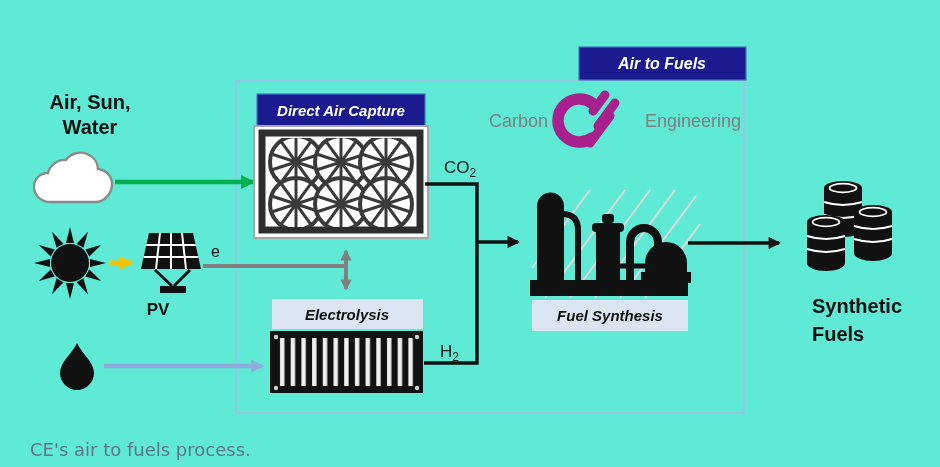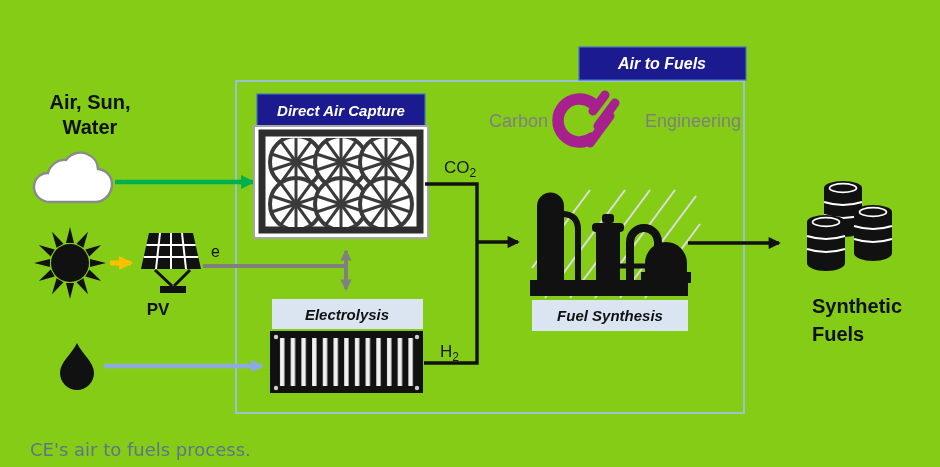--- a/index.html
+++ b/index.html
@@ -1,16 +1,16 @@
 <!DOCTYPE html>
 <html style="--navy: #1b1a8e; --navy_edge: #4472c4; --box_border: #9dc3e6; --label_bg: #dbe5f1; --green: #00b050; --yellow: #ffc000; --water_blue: #8faadc; --line_gray: #808080; --magenta: #a8208e; --logo_gray: #7f7f7f; --caption_color: #61758a; --ink: #111111; --frame_gray: #a6a6a6; --fan_gray: #3a3a3a; --hatch_gray: #dcdcdc; --cloud_gray: #8a8a8a;"><head>
 <meta charset="utf-8">
 <style>
   html,body{margin:0;padding:0;background:#fff;}
-  .stage{position:relative;width:940px;height:467px;background:#84cc16;overflow:hidden;
+  .stage{position:relative;width:940px;height:467px;background:#5eead4;overflow:hidden;
          font-family:"Liberation Sans",sans-serif;}
   svg{display:block;}
   text{font-family:"Liberation Sans",sans-serif;}
   
   .fill-navy{fill:var(--navy);}           .stroke-navyedge{stroke:var(--navy_edge);}
   .fill-label{fill:var(--label_bg);}      .stroke-boxblue{stroke:var(--box_border);}
   .fill-ink{fill:var(--ink);}             .stroke-ink{stroke:var(--ink);}
   .fill-green{fill:var(--green);}         .stroke-green{stroke:var(--green);}
   .fill-yellow{fill:var(--yellow);}       .stroke-yellow{stroke:var(--yellow);}
   .fill-wblue{fill:var(--water_blue);}    .stroke-wblue{stroke:var(--water_blue);}

